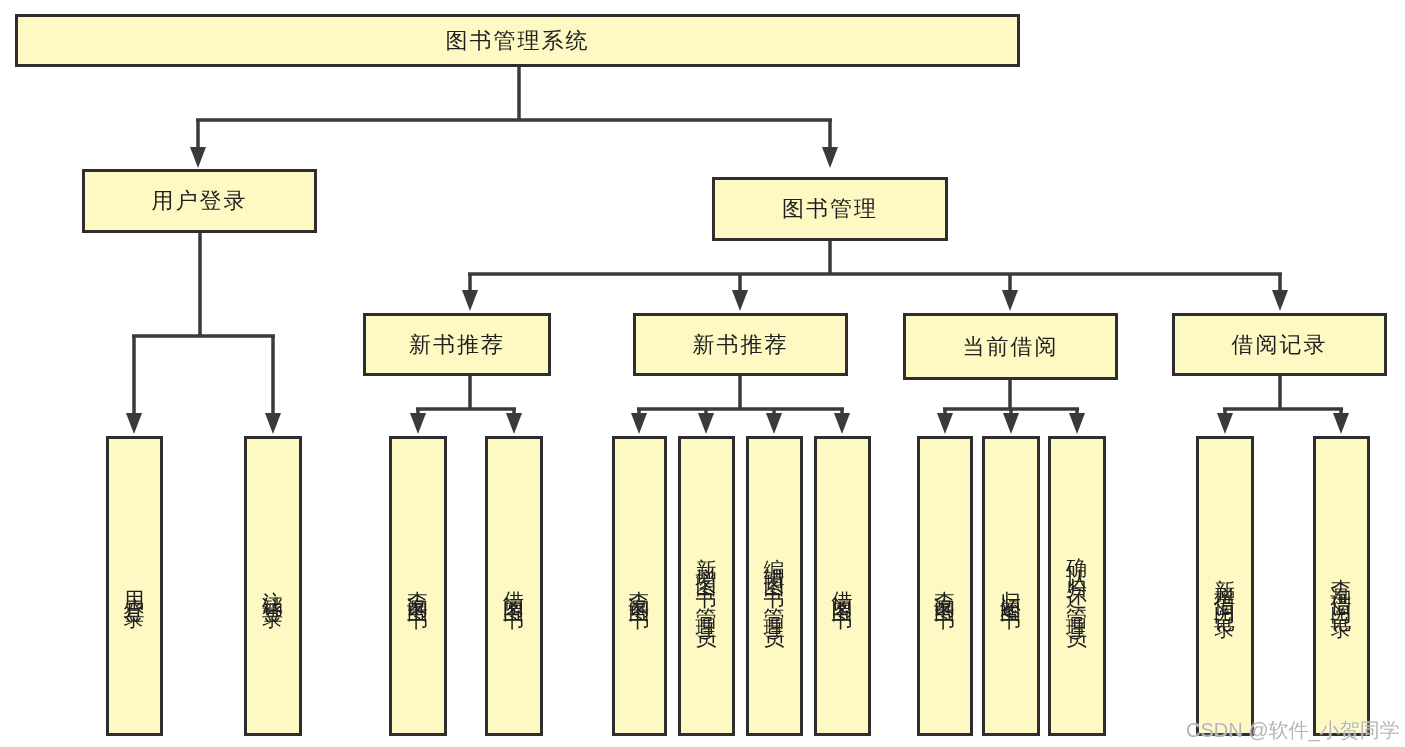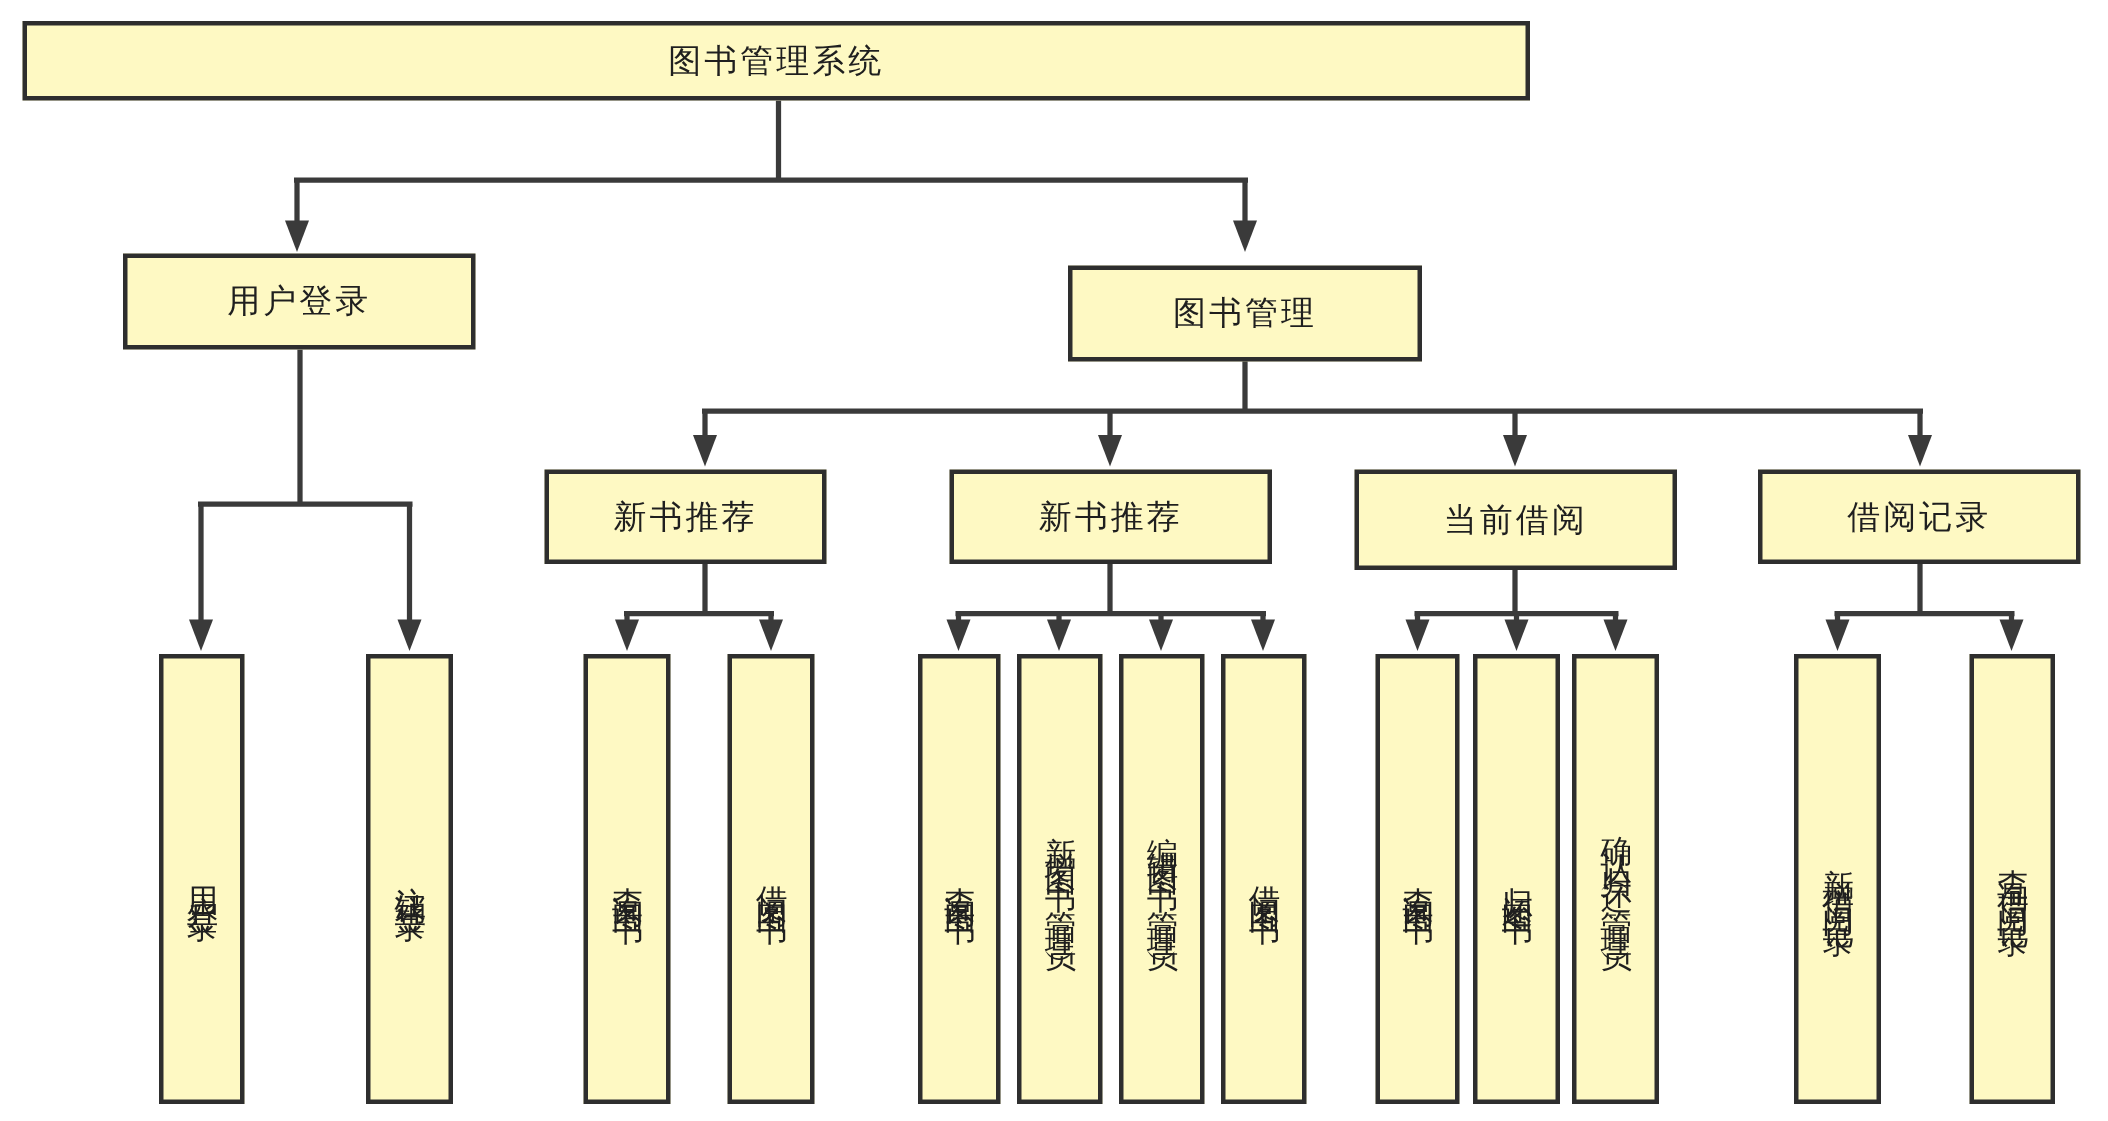--- a/index.html
+++ b/index.html
@@ -213,14 +213,15 @@
     <span class="long">确认归还（管理员）</span>
   </div>
 
   <div class="box v" style="left:1196px;top:436px;width:58px;height:300px">
     <span class="mid">新增借阅记录</span>
   </div>
   <div class="box v" style="left:1313px;top:436px;width:57px;height:300px">
     <span class="mid">查询借阅记录</span>
   </div>
 
+  <div id="watermark">CSDN @软件_小贺同学</div>
 
 </div>
 
 </body></html>

